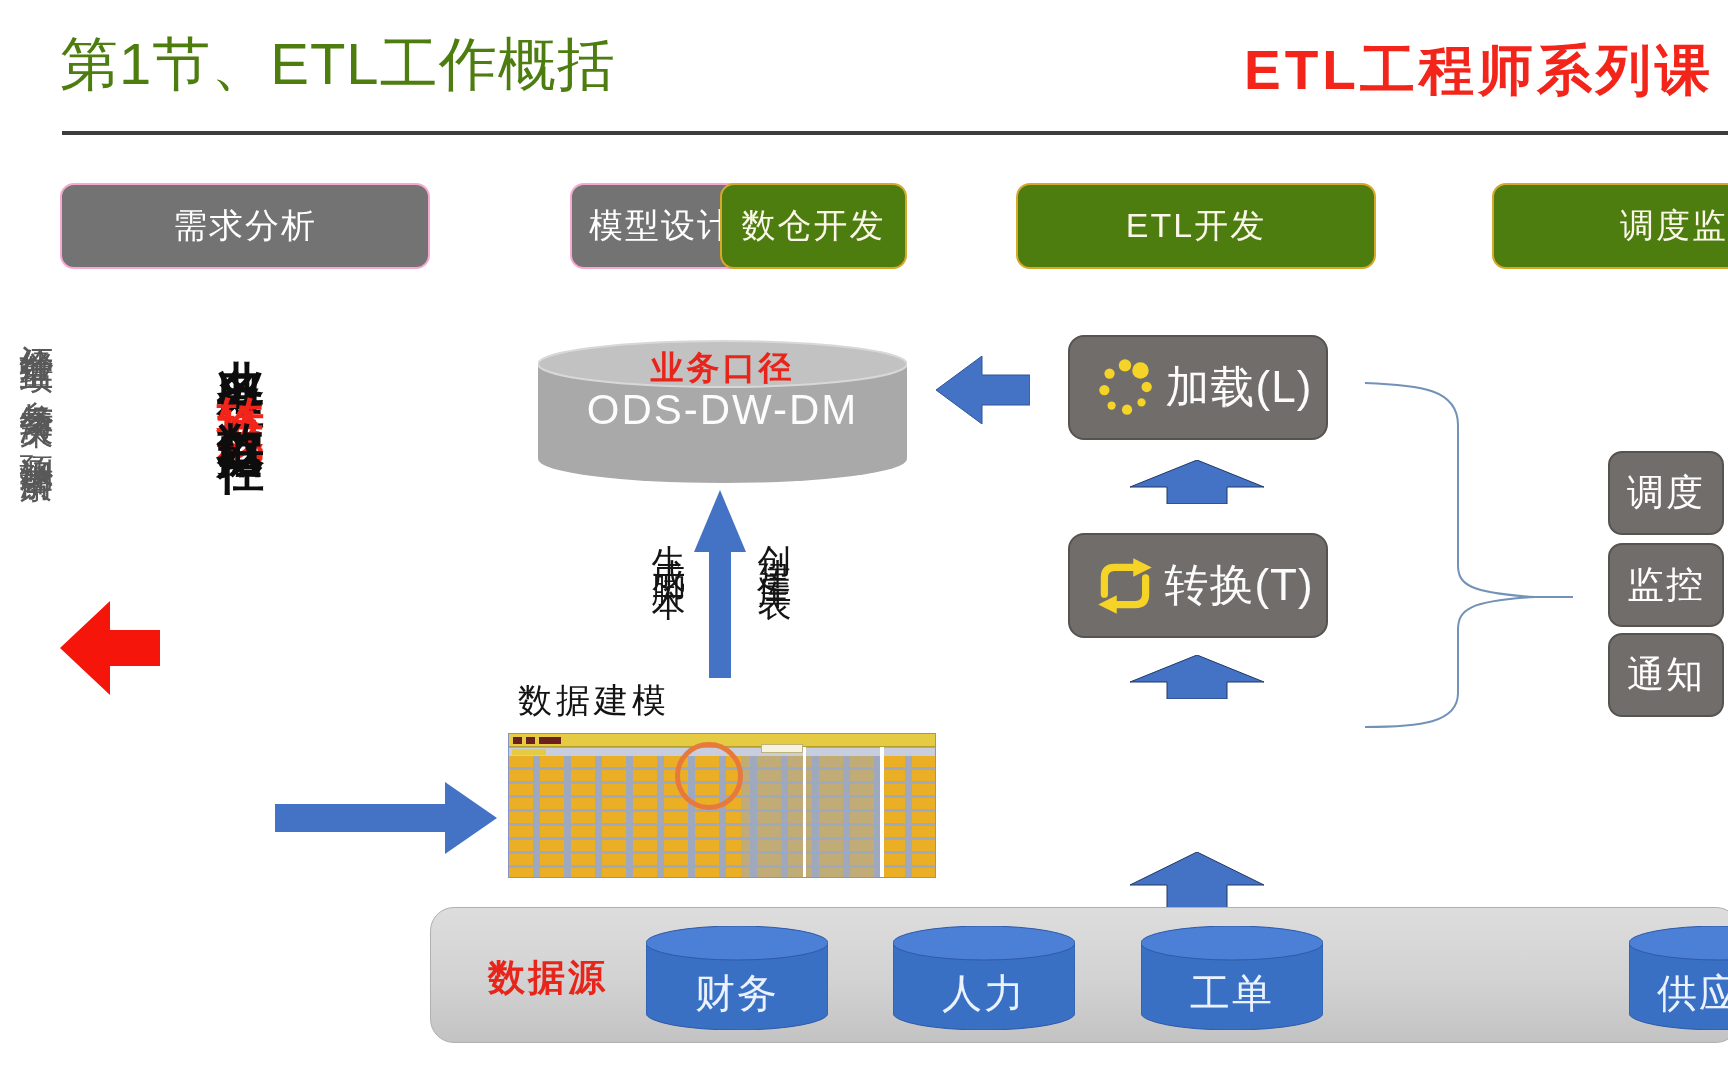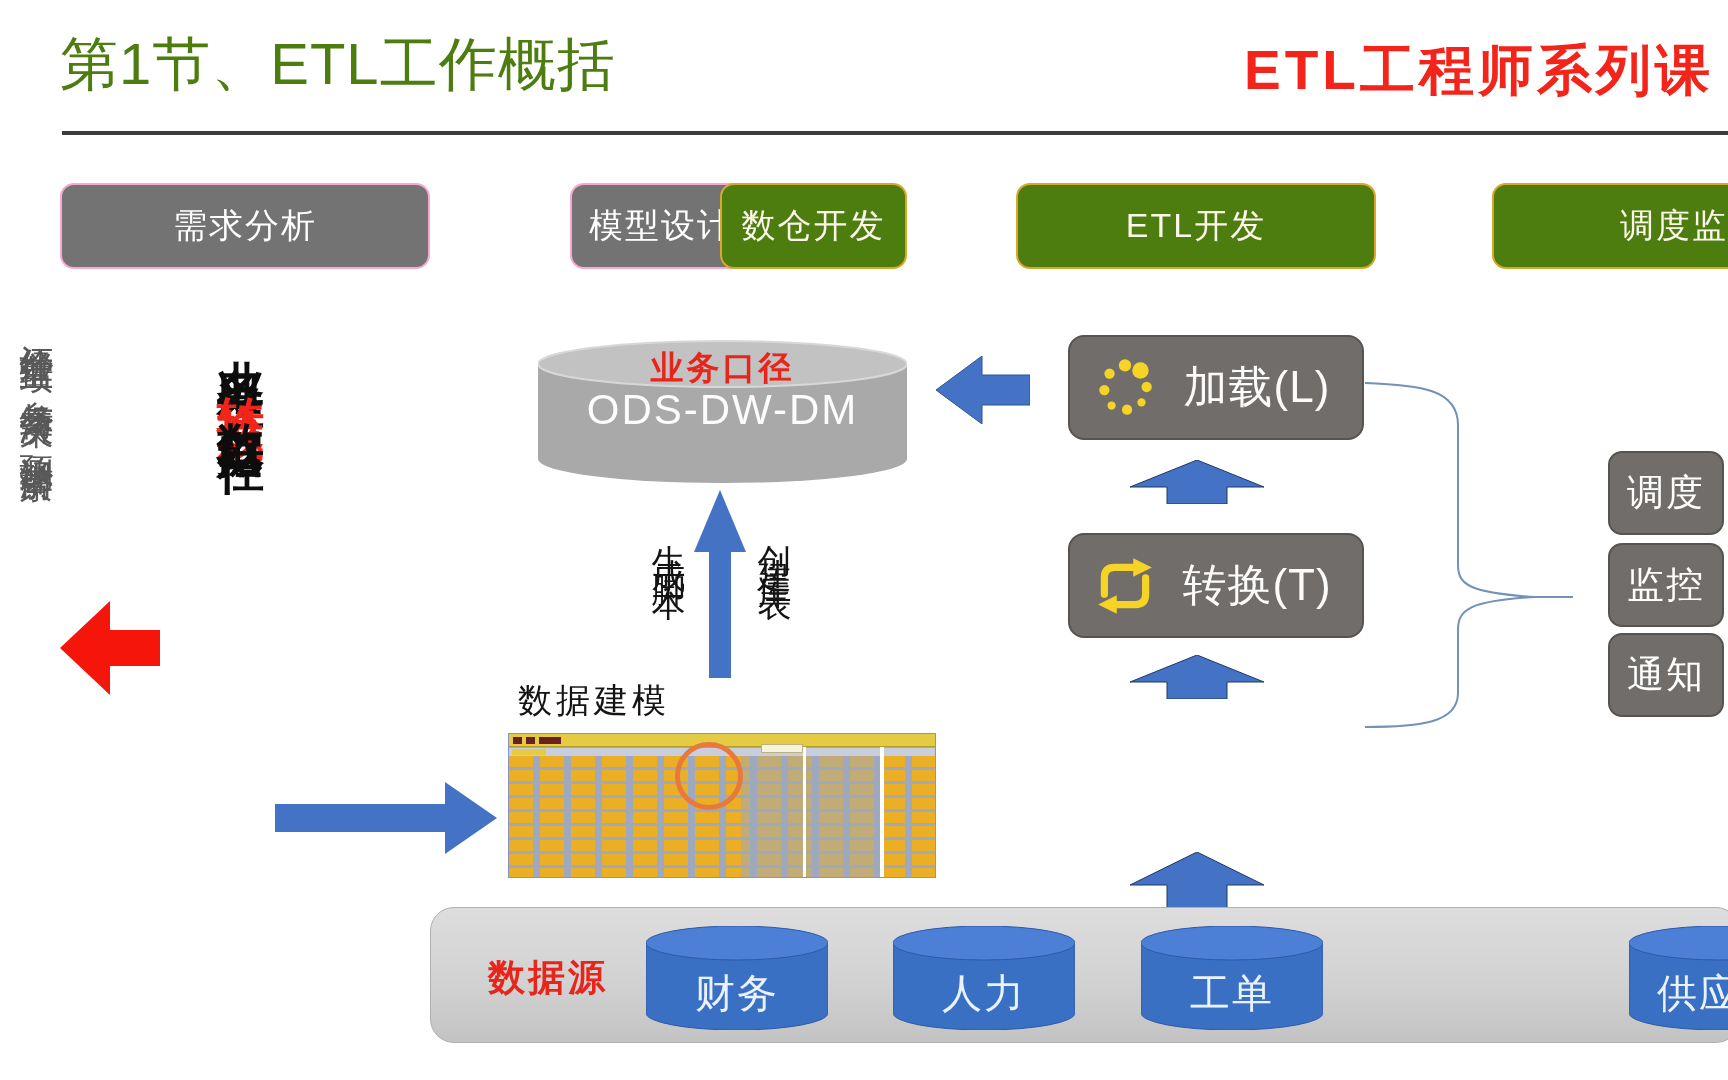--- a/index.html
+++ b/index.html
@@ -33,21 +33,21 @@
   .script-label { left:646px; top:518px; font-size:34px; color:#141414; letter-spacing:14px; }
   .tables-label { left:752px; top:518px; font-size:34px; color:#141414; letter-spacing:14px; }
 
   
   .target-cyl { left:538px; top:340px; width:369px; height:146px; }
   .target-cyl svg { position:absolute; left:0; top:0; }
   .target-label { position:absolute; left:0; top:6px; width:100%; text-align:center; font-size:33px; font-weight:800; color:#E8251A; letter-spacing:3px; }
   .target-name { position:absolute; left:0; top:46px; width:100%; text-align:center; font-size:42px; font-weight:400; color:#FCFCFC; letter-spacing:2px; }
 
   
-  .etl-box { left:1068px; width:296px; height:105px; background:#716D6A; border:2px solid #57534f; border-radius:16px;
+  .etl-box { left:1068px; width:260px; height:105px; background:#716D6A; border:2px solid #57534f; border-radius:16px;
              display:flex; align-items:center; }
   .etl-box .icon { width:66px; height:66px; margin-left:22px; flex:0 0 auto; }
   .etl-box .lbl { flex:1; text-align:center; font-size:44px; color:#FBFBFB; letter-spacing:1px; padding-right:6px; }
   .box-load { top:335px; } .box-transform { top:533px; } .box-extract { top:722px; }
 
   
   .ops-box { left:1608px; width:116px; height:84px; background:#716D6A; border:2px solid #57534f; border-radius:14px;
              display:flex; align-items:center; justify-content:center; font-size:37px; color:#ffffff; letter-spacing:2px; }
   .ops-1 { top:451px; } .ops-2 { top:543px; } .ops-3 { top:633px; }
 

